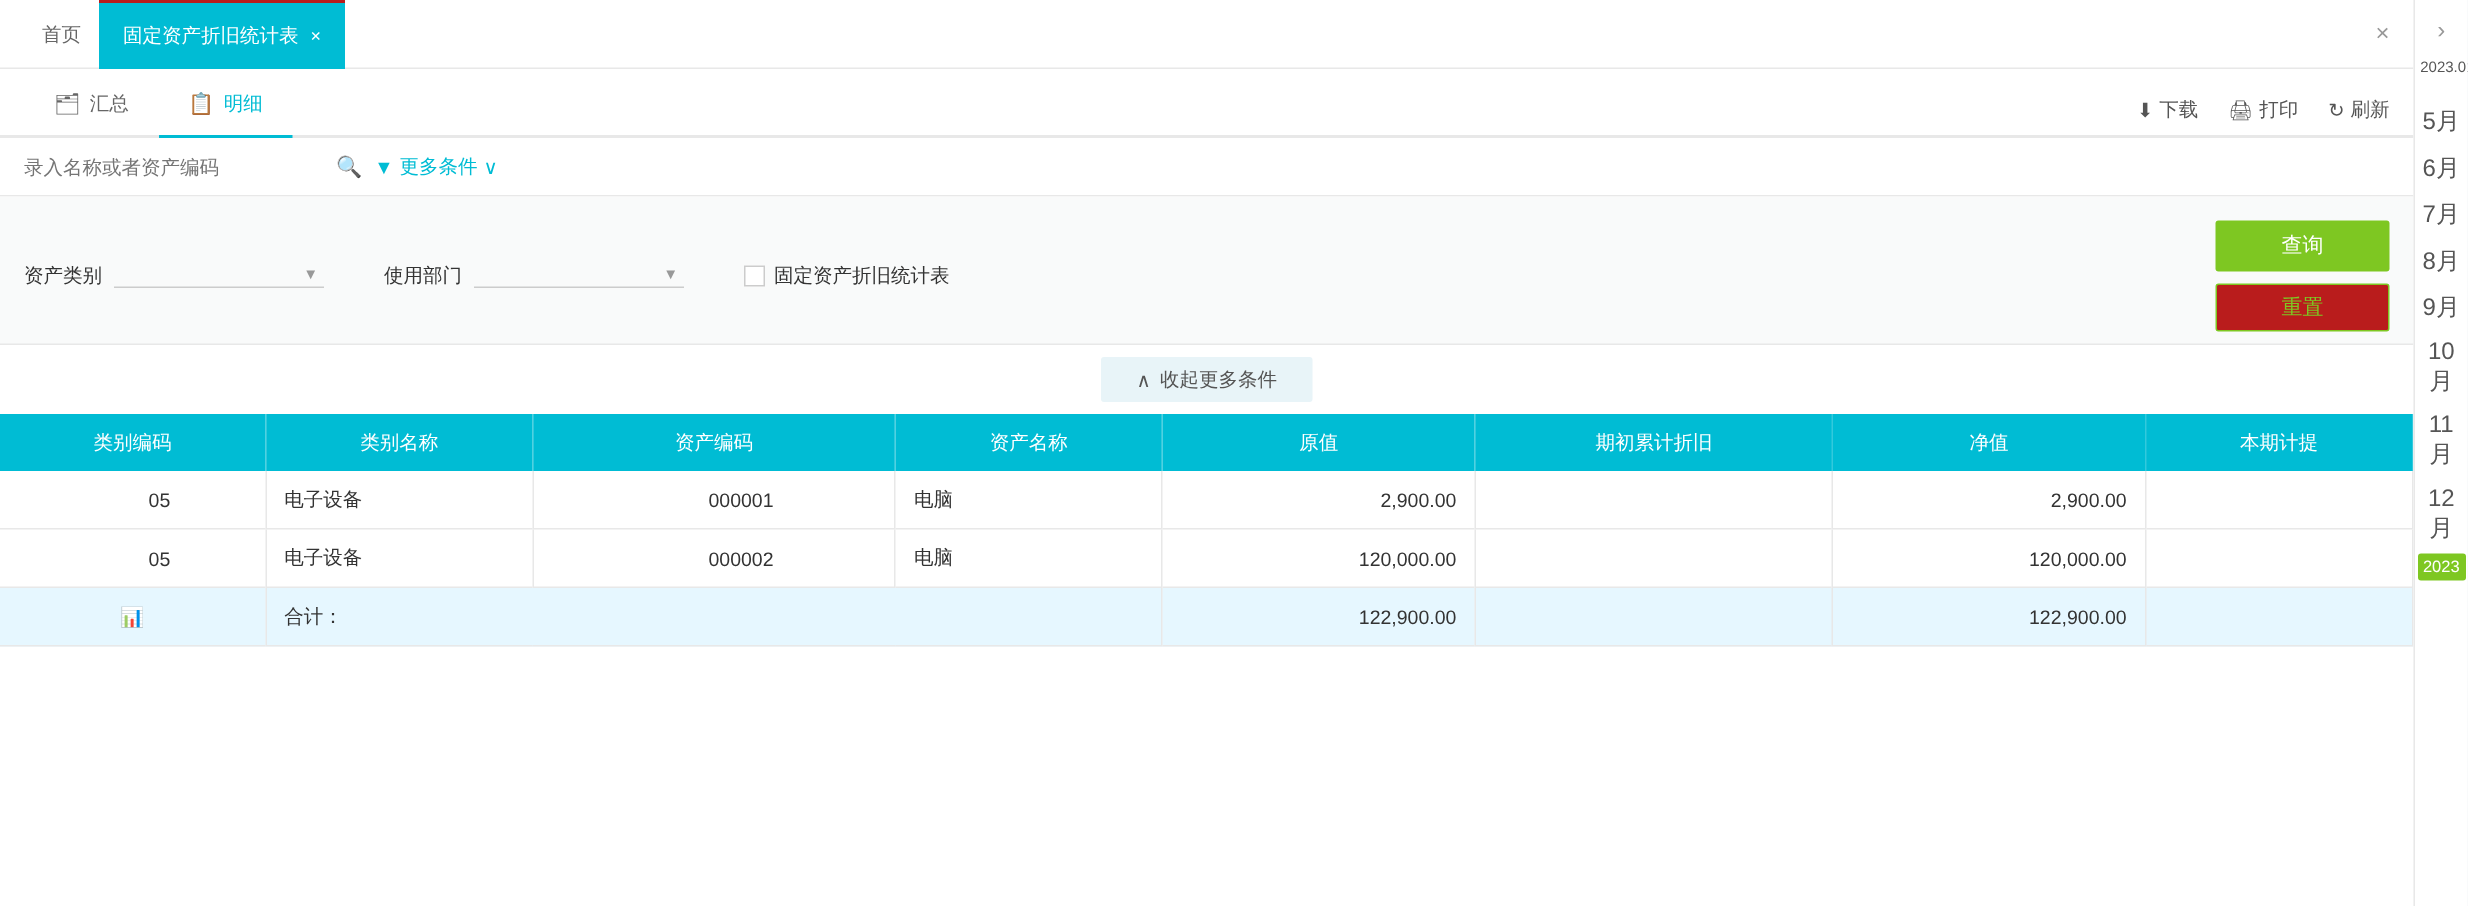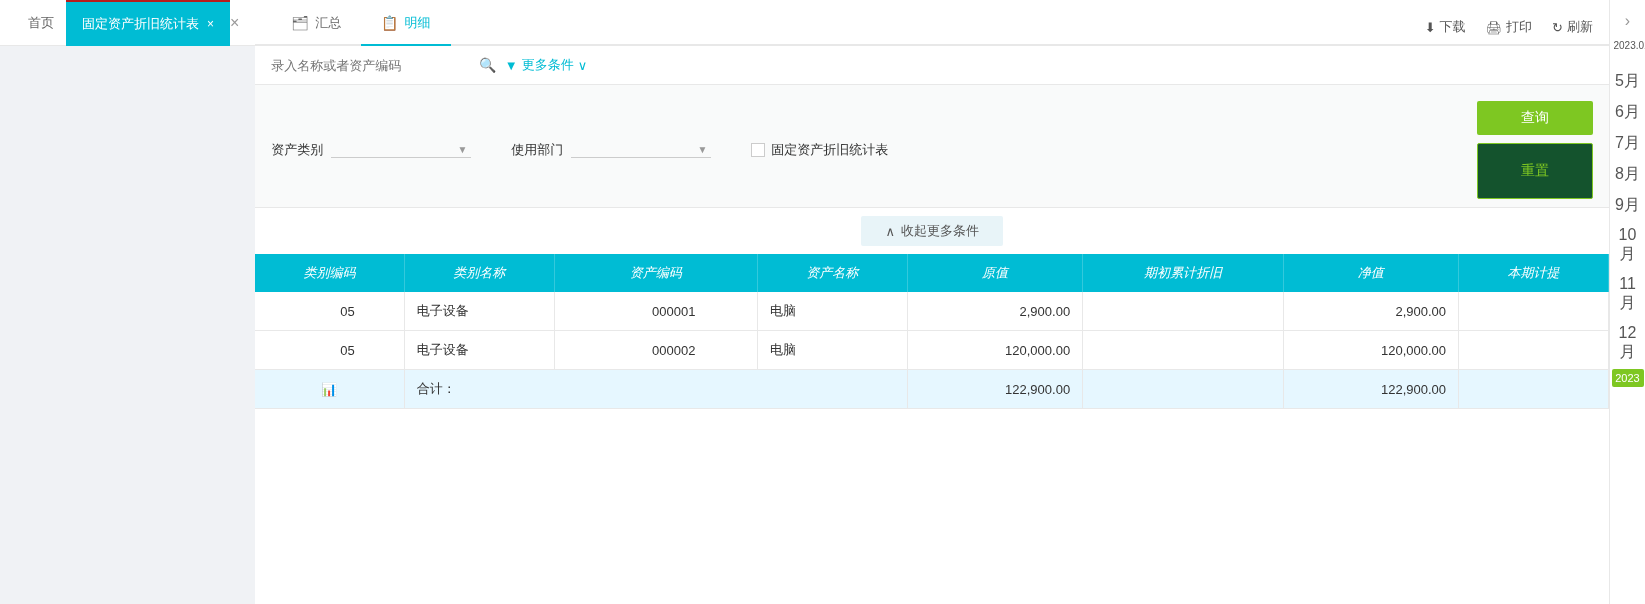--- a/index.html
+++ b/index.html
@@ -1,19 +1,19 @@
 <!DOCTYPE html>
 <html><head>
   <meta charset="utf-8">
   <style>
     * { box-sizing: border-box; margin: 0; padding: 0; }
     body { font-family: 'Microsoft YaHei', Arial, sans-serif; font-size: 13px; background: #f0f2f5; color: #333; width: 1645px; height: 604px; overflow: hidden; display: flex; }
 
     
-    .main-area { flex: 1; display: flex; flex-direction: row; background: #f0f2f5; justify-content: center; }
+    .main-area { flex: 1; display: flex; flex-direction: column; background: #f0f2f5; justify-content: center; }
 
     
     .top-nav { display: flex; align-items: center; background: #fff; border-bottom: 1px solid #e8e8e8; height: 46px; padding: 0 16px; }
     .nav-home { color: #666; font-size: 13px; padding: 0 12px; cursor: pointer; }
     .nav-tab { display: flex; align-items: center; background: #00bcd4; color: #fff; height: 46px; padding: 0 16px; font-size: 13px; border-top: 2px solid #b91c1c; gap: 8px; }
     .nav-tab .close-btn { cursor: pointer; font-size: 12px; color: #fff; }
 
     
     .content-wrapper { flex: 1; background: #fff; margin: 0; display: flex; flex-direction: column; }
 
@@ -37,31 +37,31 @@
     .filter-row { display: flex; align-items: center; gap: 40px; flex-wrap: wrap; }
     .filter-item { display: flex; align-items: center; gap: 8px; }
     .filter-label { font-size: 13px; color: #333; white-space: nowrap; }
     .filter-select { display: flex; align-items: center; gap: 4px; border-bottom: 1px solid #ccc; padding: 2px 4px; min-width: 140px; cursor: pointer; }
     .filter-select-text { font-size: 13px; color: #999; flex: 1; }
     .filter-arrow { color: #999; font-size: 10px; }
     .checkbox-item { display: flex; align-items: center; gap: 6px; cursor: pointer; }
     .checkbox-box { width: 14px; height: 14px; border: 1px solid #ccc; background: #fff; display: inline-block; }
     .filter-actions { margin-left: auto; display: flex; flex-direction: column; gap: 8px; }
     .btn-query { background: #7ec722; color: #fff; border: none; padding: 8px 44px; font-size: 14px; cursor: pointer; border-radius: 2px; }
-    .btn-reset { background: #14532d; color: #7ec722; border: 1px solid #7ec722; padding: 18px 32px; font-size: 14px; cursor: pointer; border-radius: 2px; }
+    .btn-reset { background: #b91c1c; color: #7ec722; border: 1px solid #7ec722; padding: 6px 32px; font-size: 14px; cursor: pointer; border-radius: 2px; }
 
     
     .collapse-bar { display: flex; justify-content: center; padding: 8px 0; }
     .collapse-btn { display: flex; align-items: center; gap: 6px; color: #555; font-size: 13px; cursor: pointer; background: #e8f4f8; padding: 6px 24px; border-radius: 2px; }
 
     
     .table-container { flex: 1; overflow: auto; }
     table { width: 100%; border-collapse: collapse; }
     thead tr { background: #00bcd4; }
-    thead th { color: #fff; font-size: 13px; font-weight: normal; padding: 10px 12px; text-align: center; border-right: 1px solid rgba(255,255,255,0.2); font-style: italic; }
+    thead th { color: #fff; font-size: 13px; font-weight: normal; padding: 10px 12px; text-align: center; border-right: 1px solid rgba(255,255,255,0.2); }
     tbody tr { background: #fff; border-bottom: 1px solid #e8e8e8; }
     tbody tr.subtotal { background: #e6f7ff; }
     tbody td { padding: 10px 12px; font-size: 13px; text-align: left; border-right: 1px solid #e8e8e8; }
     tbody td.num { text-align: right; }
     tbody td.center { text-align: center; padding-left: 48px; }
 
     
     .right-sidebar { width: 36px; background: #fff; border-left: 1px solid #e8e8e8; display: flex; flex-direction: column; align-items: center; padding-top: 8px; gap: 2px; }
     .sidebar-expand { color: #999; font-size: 16px; cursor: pointer; padding: 4px; }
     .month-item { width: 32px; text-align: center; font-size: 16px; color: #555; cursor: pointer; padding: 4px 2px; }

